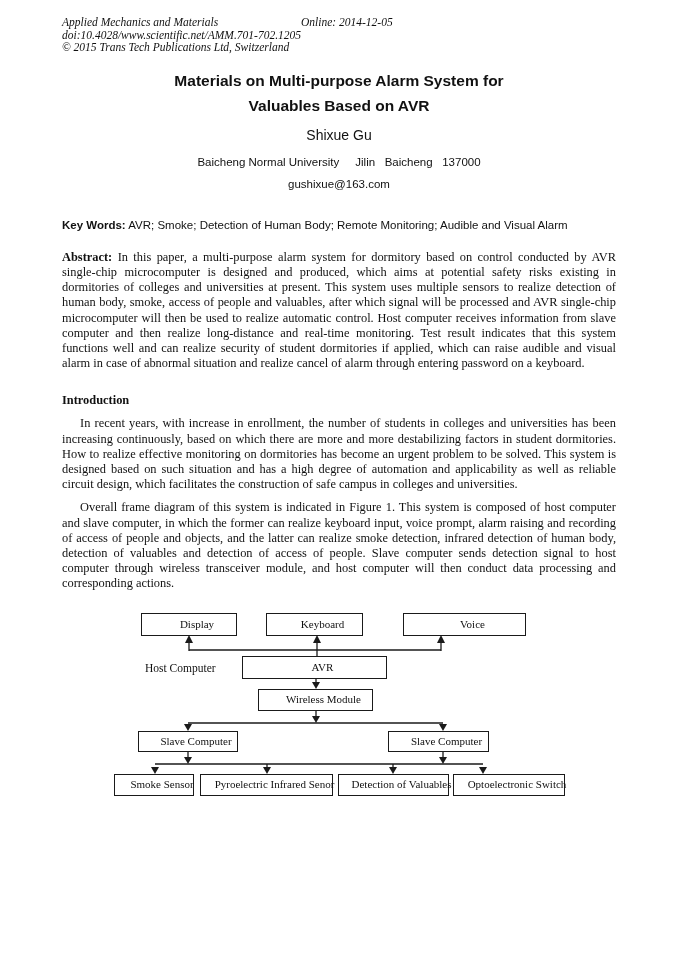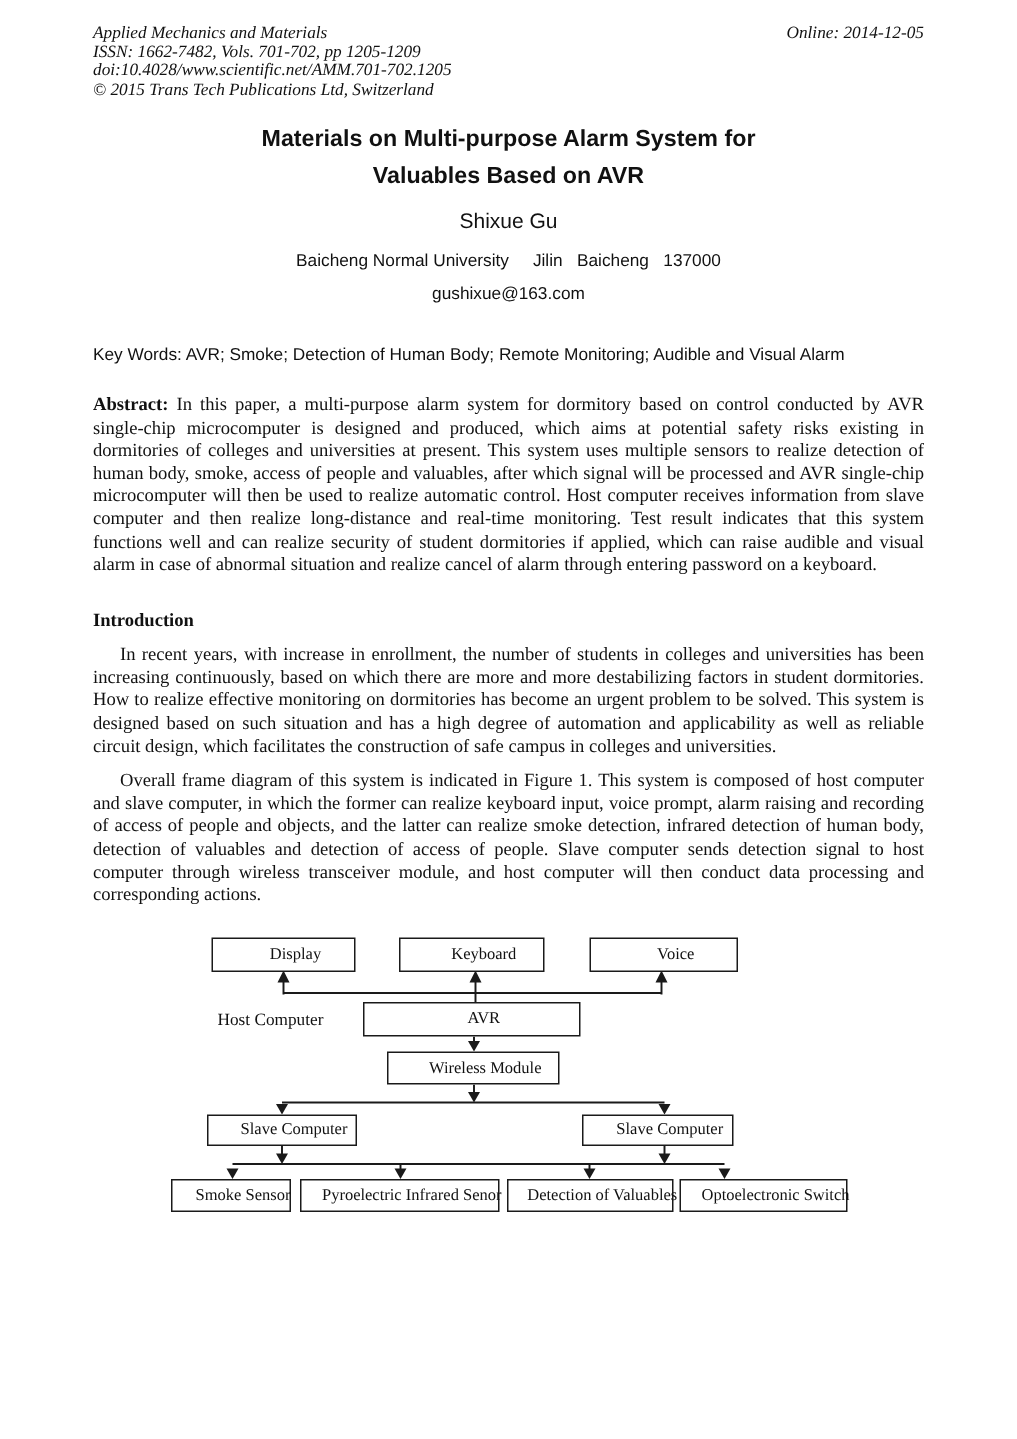--- a/index.html
+++ b/index.html
@@ -7,21 +7,21 @@
     width: 678px;
     height: 959px;
     background: #ffffff;
     color: #111111;
     font-family: "Liberation Serif", serif;
     overflow: hidden;
   }
   .page { padding: 16px 62px 0 62px; width: 554px; }
 
   
-  .jheader { display: flex; justify-content: space-between; align-items: flex-start; }
+  .jheader { display: flex; align-items: flex-start; }
   .jheader .left div, .jheader .right {
     font-family: "Liberation Serif", serif;
     font-style: italic;
     font-size: 11.5px;
     line-height: 12.6px;
     white-space: nowrap;
   }
 
   
   .title-block { text-align: center; margin-top: 14px; }
@@ -42,21 +42,21 @@
   .email {
     font-family: "Liberation Sans", sans-serif;
     font-size: 11.5px; line-height: 13px; margin-top: 9px;
   }
 
   
   .keywords {
     font-family: "Liberation Sans", sans-serif;
     font-size: 11.5px; line-height: 14px; margin-top: 27px;
   }
-  .keywords .lbl { font-weight: normal; }
+  .keywords .lbl { font-weight: bold; }
 
   
   .body-par {
     font-size: 12.4px; line-height: 15.2px;
     text-align: justify; margin: 0;
   }
   .abstract { margin-top: 18px; }
   .abstract .lbl { font-weight: bold; }
   h2.sec {
     font-size: 12.4px; line-height: 15px; font-weight: bold;
@@ -93,21 +93,20 @@
   }
 </style>
 </head>
 <body>
 
 <div class="page">
 
   <div class="jheader">
     <div class="left">
       <div>Applied Mechanics and Materials</div>
-      <div>ISSN: 1662-7482, Vols. 701-702, pp 1205-1209</div>
       <div>doi:10.4028/www.scientific.net/AMM.701-702.1205</div>
       <div>© 2015 Trans Tech Publications Ltd, Switzerland</div>
     </div>
     <div class="right">Online: 2014-12-05</div>
   </div>
 
   <div class="title-block">
     <div class="paper-title">Materials on Multi-purpose Alarm System for</div>
     <div class="paper-title">Valuables Based on AVR</div>
     <div class="author-name">Shixue Gu</div>
@@ -152,21 +151,21 @@
         <polygon points="377,148 385,148 381,155"></polygon>
         <polygon points="89,158 97,158 93,165"></polygon>
         <polygon points="201,158 209,158 205,165"></polygon>
         <polygon points="327,158 335,158 331,165"></polygon>
         <polygon points="417,158 425,158 421,165"></polygon>
       </g>
     </svg>
 
     <div class="dbox" style="left:79px;  top:4px;   width:96px;  height:23px;">Display</div>
     <div class="dbox" style="left:204px; top:4px;   width:97px;  height:23px;">Keyboard</div>
-    <div class="dbox" style="left:331px; top:4px;   width:99px;  height:23px;">Voice</div>
+    <div class="dbox" style="left:341px; top:4px;   width:123px;  height:23px;">Voice</div>
 
     <div class="dlabel" style="left:83px; top:53px;">Host Computer</div>
     <div class="dbox" style="left:180px; top:47px;  width:145px; height:23px;">AVR</div>
 
     <div class="dbox" style="left:196px; top:80px;  width:115px; height:22px;">Wireless Module</div>
 
     <div class="dbox" style="left:76px;  top:122px; width:100px; height:21px;">Slave Computer</div>
     <div class="dbox" style="left:326px; top:122px; width:101px; height:21px;">Slave Computer</div>
 
     <div class="dbox" style="left:52px;  top:165px; width:80px;  height:22px;">Smoke Sensor</div>

